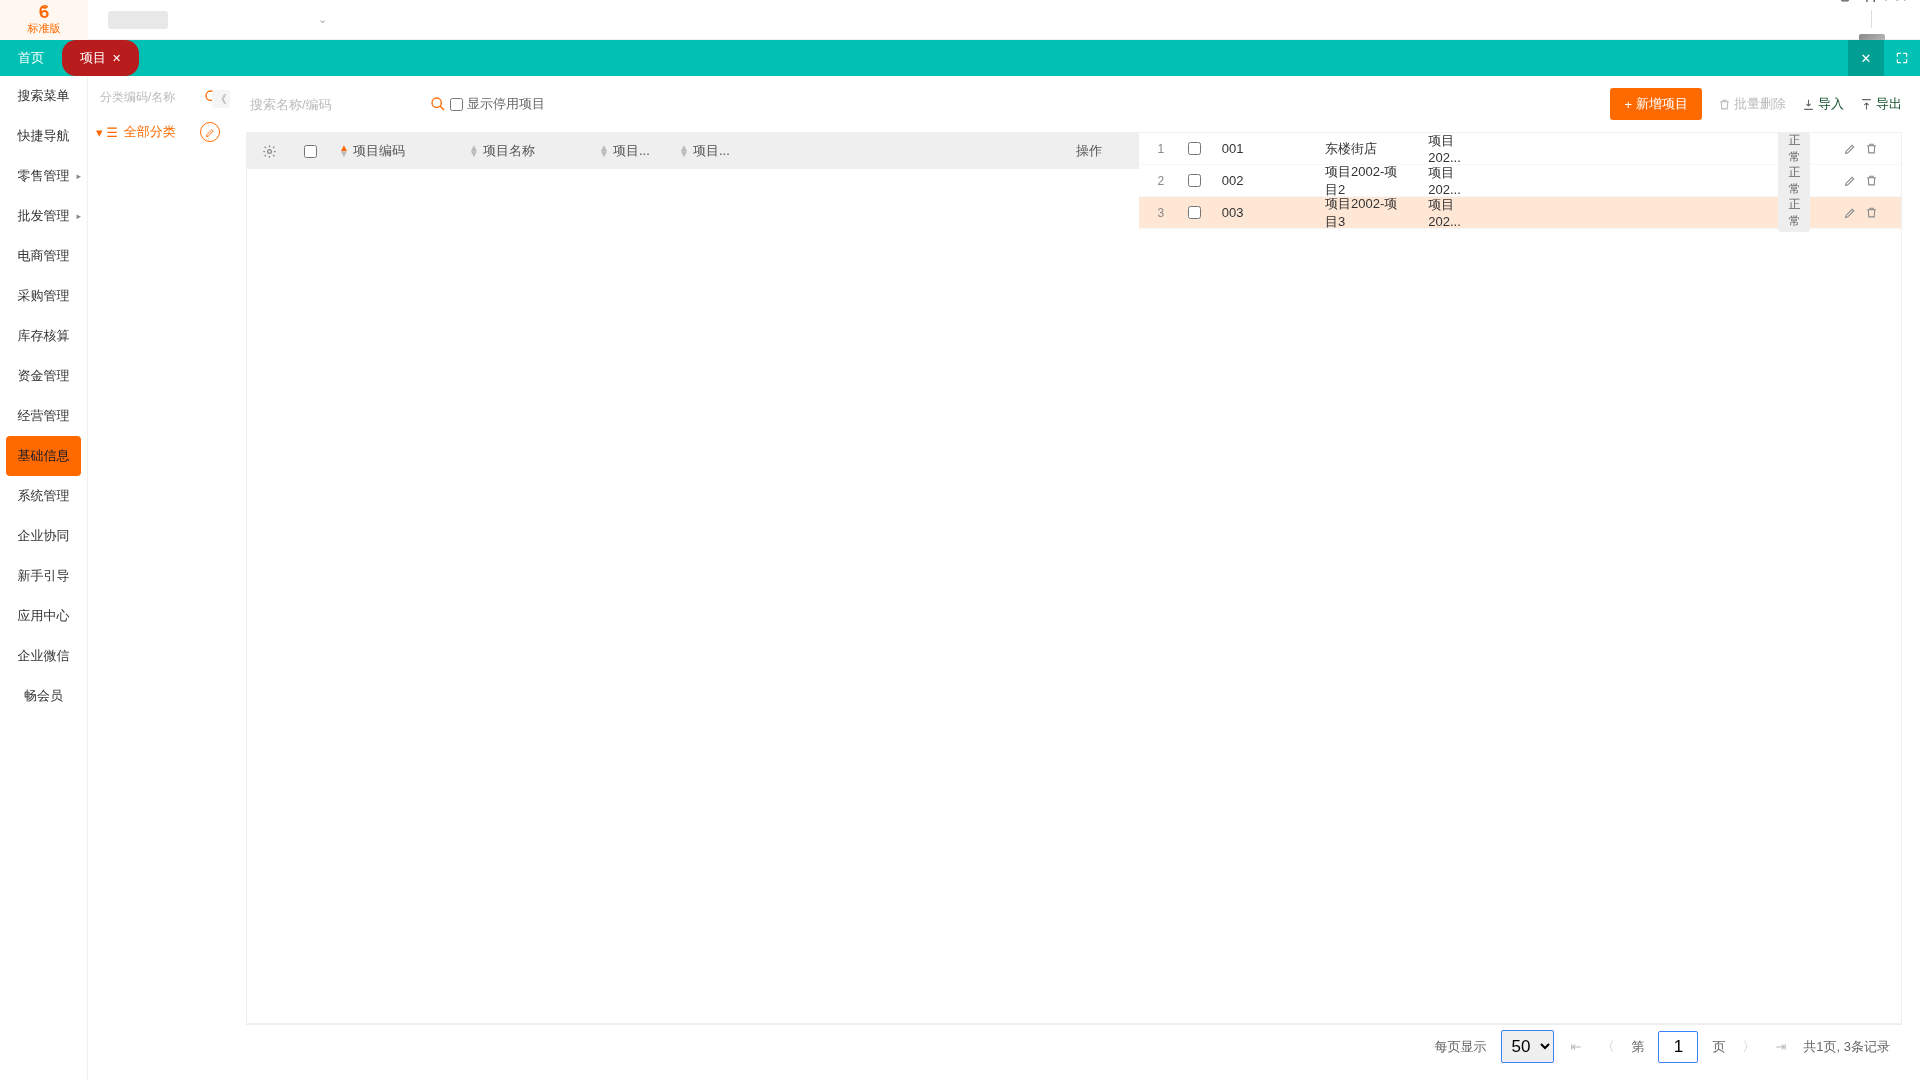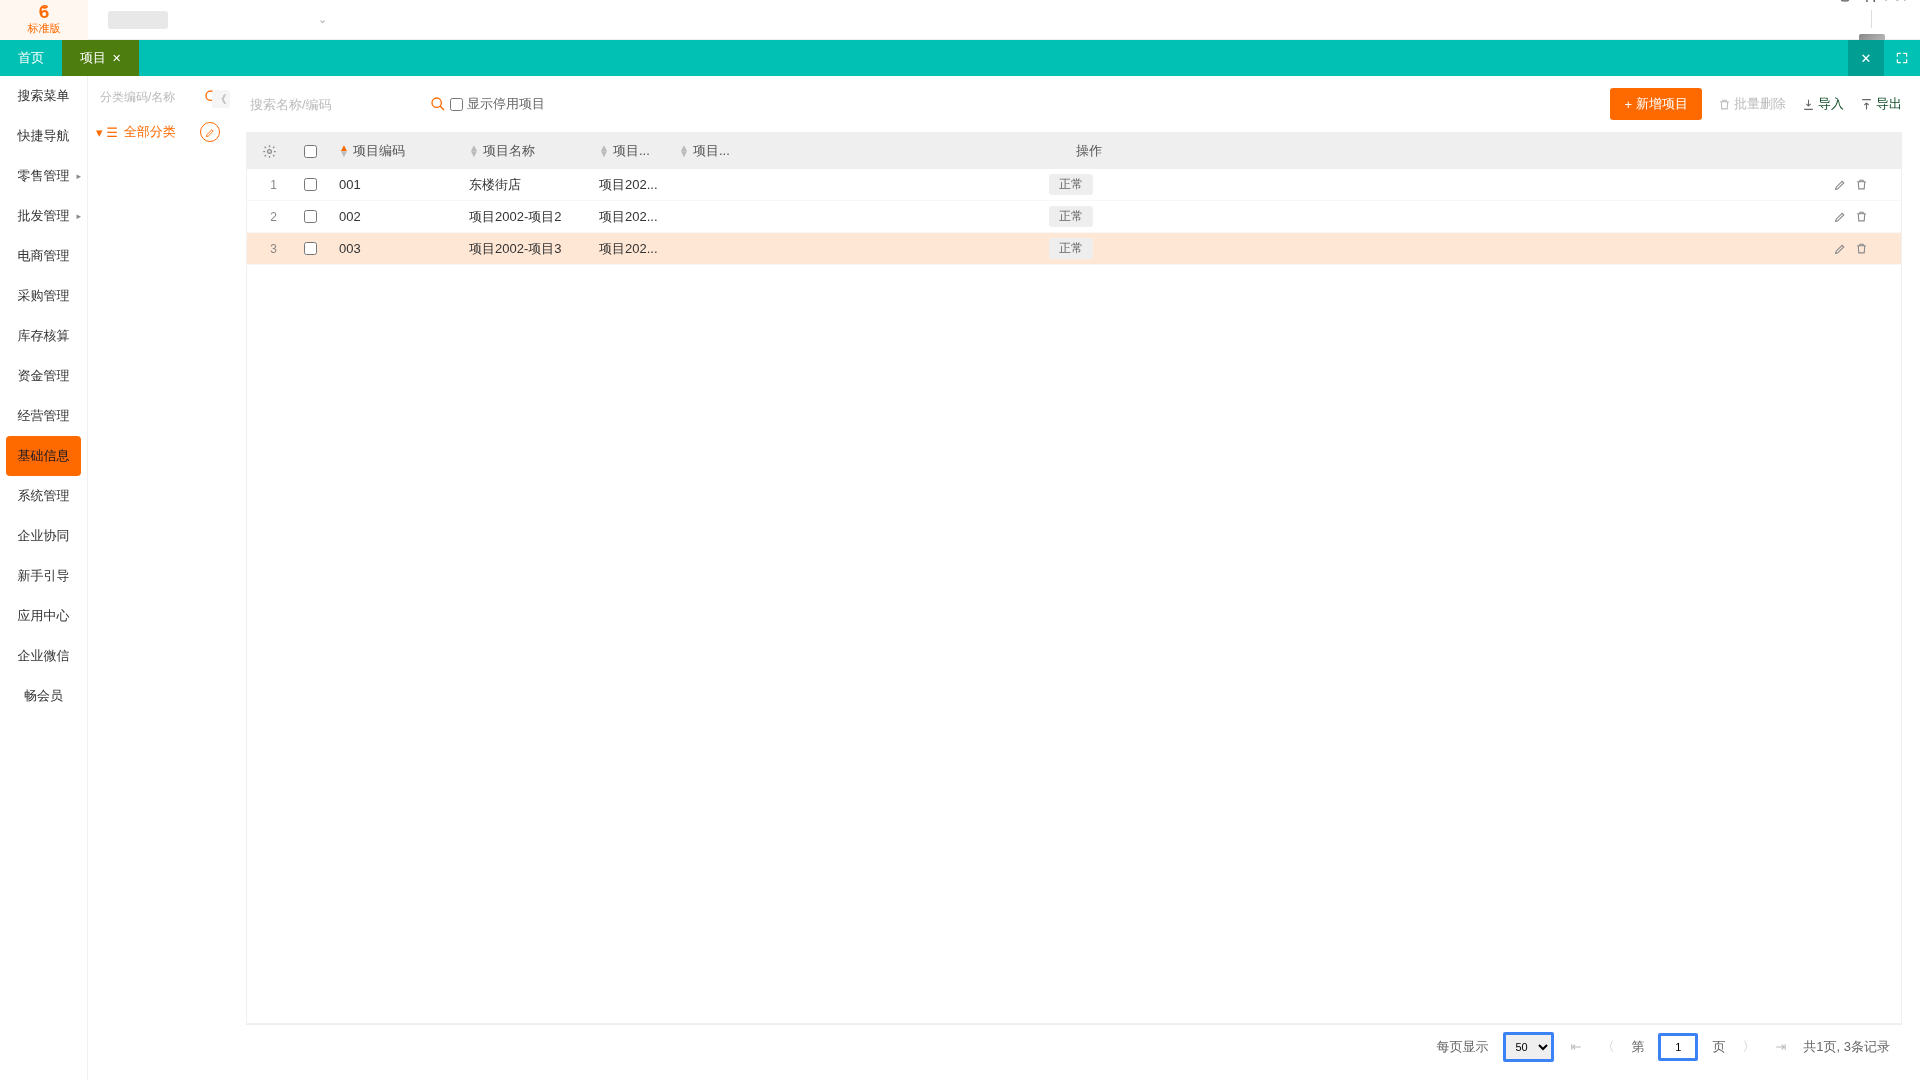--- a/index.html
+++ b/index.html
@@ -11,22 +11,22 @@
 .org-select { padding: 0 20px; display: flex; align-items: center; gap: 150px; color: #888; cursor: pointer; }
 .chev { font-size: 11px; color: #aaa; }
 .top-right { margin-left: auto; display: flex; align-items: center; gap: 6px; padding-right: 14px; flex-direction: column; }
 .top-item { display: flex; align-items: center; gap: 5px; font-size: 13px; cursor: pointer; position: relative; }
 .badge { position: absolute; top: -6px; right: -14px; background: #ff4d4f; color: #fff; font-size: 10px; padding: 1px 5px; border-radius: 8px; }
 .avatar { width: 26px; height: 20px; background: linear-gradient(135deg,#888,#ccc); border-radius: 2px; }
 .user-chip { width: 60px; height: 18px; background: #e8e8e8; border-radius: 3px; }
 .divider { width: 1px; height: 18px; background: #ddd; }
 
 .tabs { height: 36px; background: #00c1b3; display: flex; align-items: stretch; position: relative; }
-.tab { padding: 12px 18px; color: #fff; display: flex; align-items: center; gap: 6px; cursor: pointer; font-size: 13px; }
-.tab.active { background: #4d7c0f; text-align: right; }
+.tab { padding: 12px 18px; color: #fff; display: flex; align-items: center; gap: 6px; cursor: pointer; font-size: 13px; border-radius: 14px; }
+.tab.active { background: #b91c1c; text-align: right; }
 .tab .close { font-size: 11px; }
 .tab-actions { margin-left: auto; display: flex; align-items: center; }
 .tab-btn { width: 36px; height: 36px; display: flex; align-items: center; justify-content: center; cursor: pointer; color: #fff; }
 .tab-btn.close-all { background: #009e93; }
 
 .layout { display: flex; height: calc(100vh - 76px); }
 
 .sidebar { width: 88px; background: #fff; border-right: 1px solid #f0f0f0; display: flex; flex-direction: column; }
 .menu-item { height: 40px; display: flex; align-items: center; justify-content: center; font-size: 13px; color: #333; cursor: pointer; position: relative; padding: 0 8px; }
 .menu-item.active { background: #ff6a00; color: #0f172a; border-radius: 4px; margin: 0 6px; }
@@ -49,21 +49,21 @@
 .main-search { display: flex; align-items: center; width: 190px; }
 .main-search input { flex: 1; border: none; outline: none; font-size: 13px; padding: 4px; }
 .main-search input::placeholder { color: #bbb; }
 .chk { display: flex; align-items: center; gap: 4px; font-size: 13px; color: #666; cursor: pointer; }
 .chk input { width: 13px; height: 13px; }
 .toolbar-right { margin-left: auto; display: flex; align-items: center; gap: 16px; }
 .btn-primary { background: #ff6a00; color: #fff; padding: 7px 14px; border-radius: 3px; font-size: 13px; cursor: pointer; display: flex; align-items: center; gap: 4px; border: none; }
 .link-btn { display: flex; align-items: center; gap: 3px; font-size: 13px; cursor: pointer; color: #14532d; }
 .link-btn.disabled { color: #bbb; cursor: not-allowed; }
 
-.table { flex: 1; display: flex; flex-direction: column; border: 1px solid #f0f0f0; border-radius: 0; overflow: hidden; }
+.table { flex: 1; display: flex; border: 1px solid #f0f0f0; border-radius: 0; overflow: hidden; }
 .thead { display: flex; background: #efefef; height: 36px; align-items: center; font-size: 13px; color: #555; }
 .th, .td { padding: 0 10px; display: flex; align-items: center; }
 .col-gear { width: 44px; justify-content: center; }
 .col-chk { width: 38px; justify-content: center; }
 .col-code { width: 130px; }
 .col-name { width: 130px; }
 .col-cat { width: 80px; }
 .col-desc { width: 370px; }
 .col-status { flex: 1; }
 .col-ops { width: 100px; justify-content: center; }
@@ -72,21 +72,21 @@
 .sort-ic .up::before { content: "▲"; }
 .sort-ic .dn::before { content: "▼"; }
 .tbody { flex: 1; overflow: auto; }
 .row { display: flex; height: 32px; align-items: center; font-size: 13px; color: #333; border-bottom: 1px solid #f7f7f7; }
 .row.hover { background: #ffe7d6; }
 .row .col-gear { color: #888; font-size: 12px; justify-content: flex-end; padding-right: 14px; }
 .status-badge { background: #eee; color: #666; padding: 2px 10px; border-radius: 3px; font-size: 12px; }
 .op-ic { color: #888; cursor: pointer; margin: 0 4px; font-size: 13px; }
 
 .pager { height: 44px; border-top: 1px solid #eee; display: flex; align-items: center; justify-content: flex-end; gap: 14px; padding: 0 12px; font-size: 13px; color: #666; }
-.pager select, .pager input { border: 3px solid #3b82f6; padding: 5px 6px; font-size: 11px; border-radius: 2px; }
+.pager select, .pager input { border: 1px solid #3b82f6; padding: 5px 6px; font-size: 17px; border-radius: 2px; }
 .pager input { width: 40px; text-align: center; }
 .pg-btn { color: #bbb; cursor: pointer; padding: 0 3px; }
 
 svg { display: block; }
 </style>
 </head>
 <body>
 
 <div class="topbar">
   <div class="logo">

